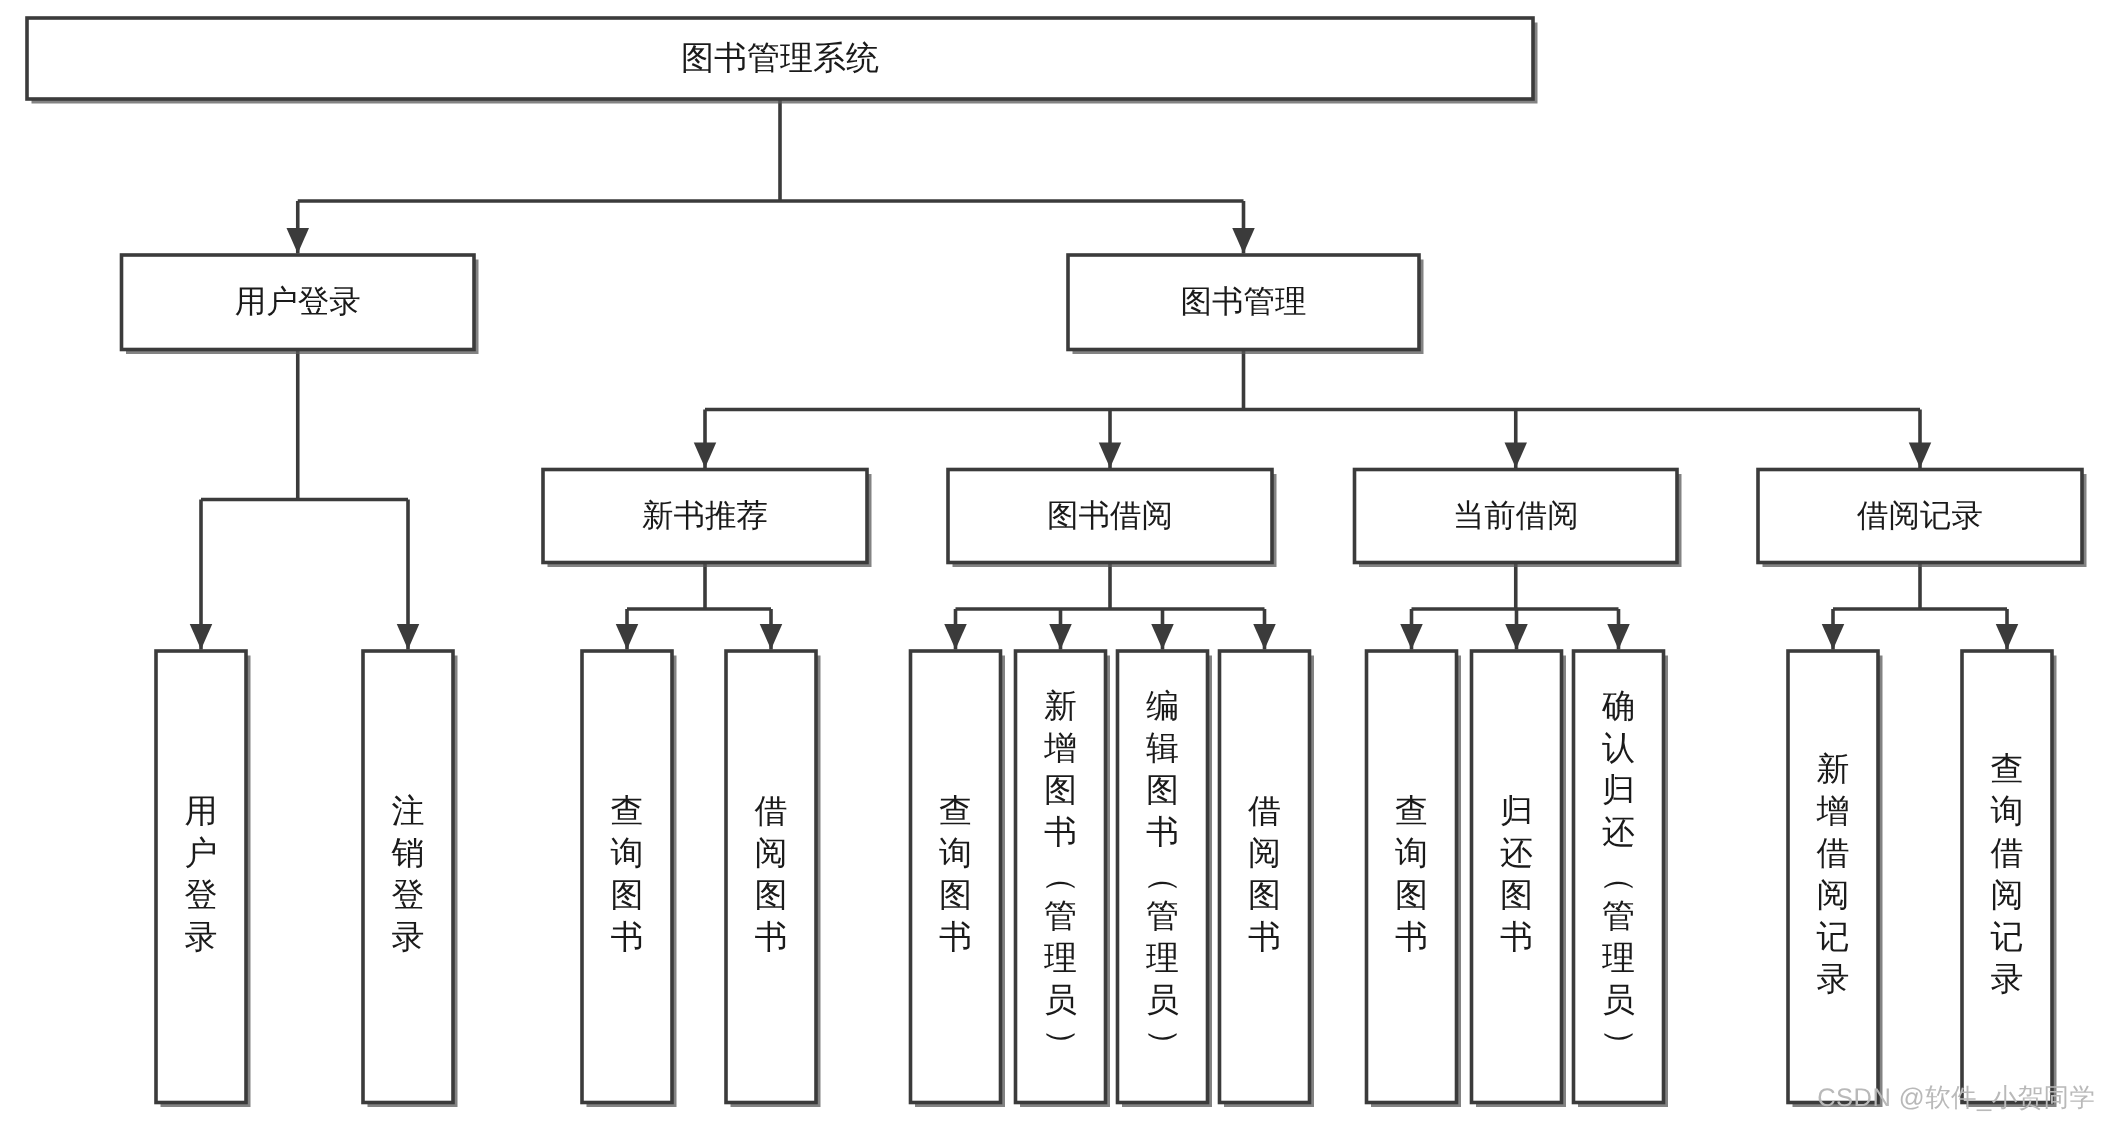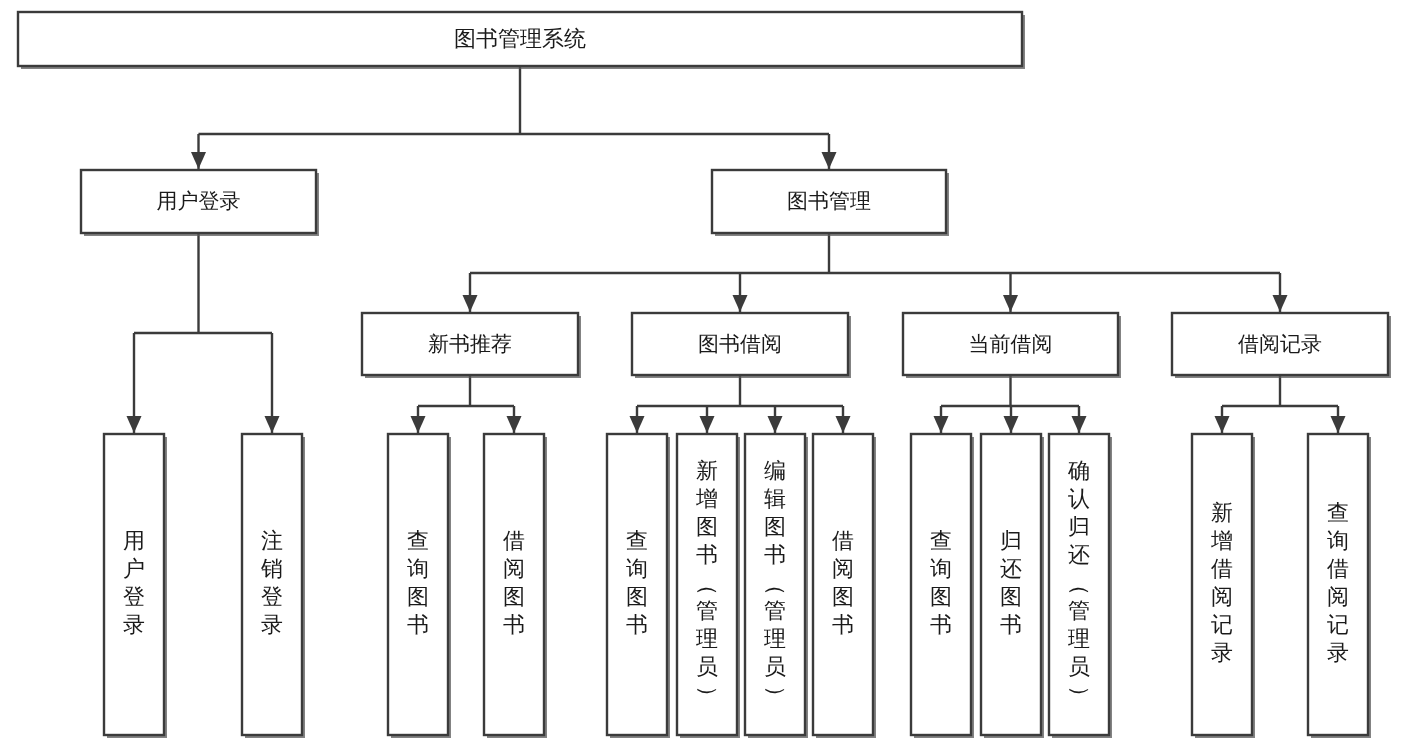--- a/index.html
+++ b/index.html
@@ -315,13 +315,14 @@
             <text x="1338" y="514.5" class="leaf-label-char">查</text>
             <text x="1338" y="542.5" class="leaf-label-char">询</text>
             <text x="1338" y="570.5" class="leaf-label-char">借</text>
             <text x="1338" y="598.5" class="leaf-label-char">阅</text>
             <text x="1338" y="626.5" class="leaf-label-char">记</text>
             <text x="1338" y="654.5" class="leaf-label-char">录</text>
           </g>
         </g>
       </g>
   </svg>
+  <div class="watermark">CSDN @软件_小贺同学</div>
 </div>
 
 </body></html>

